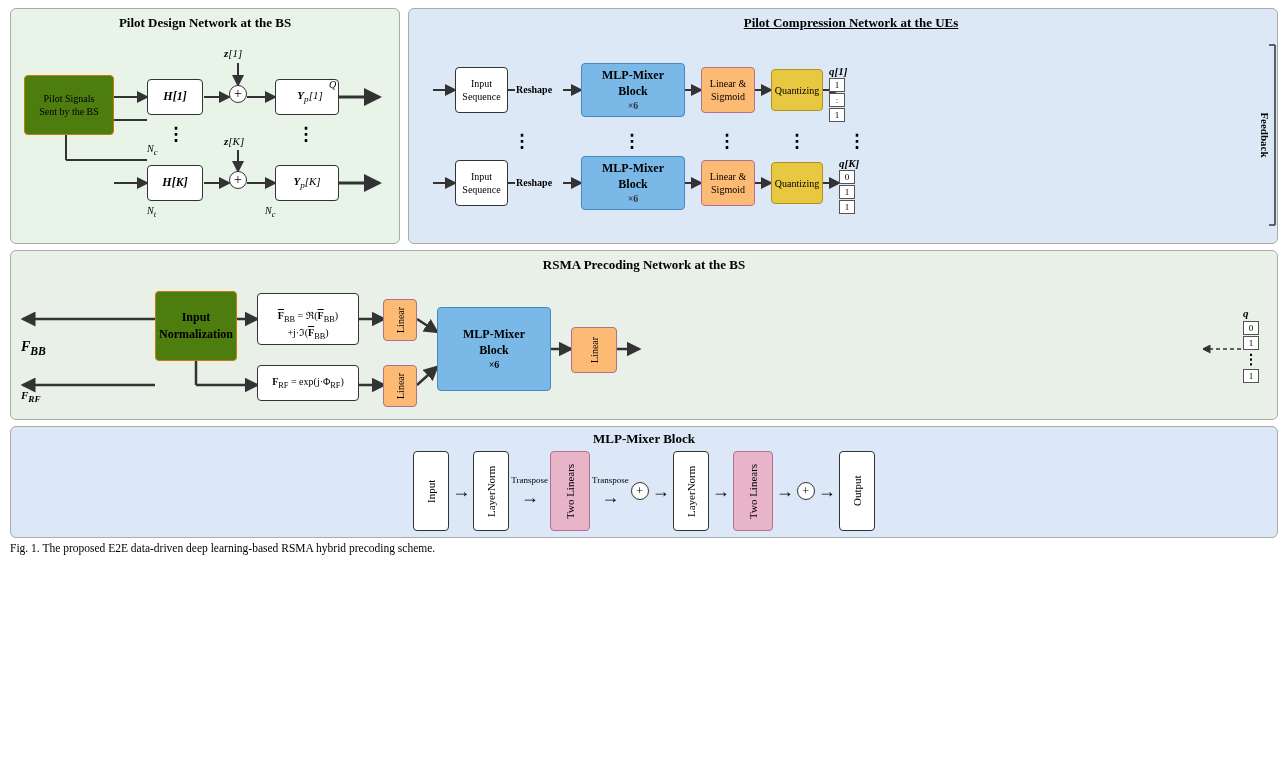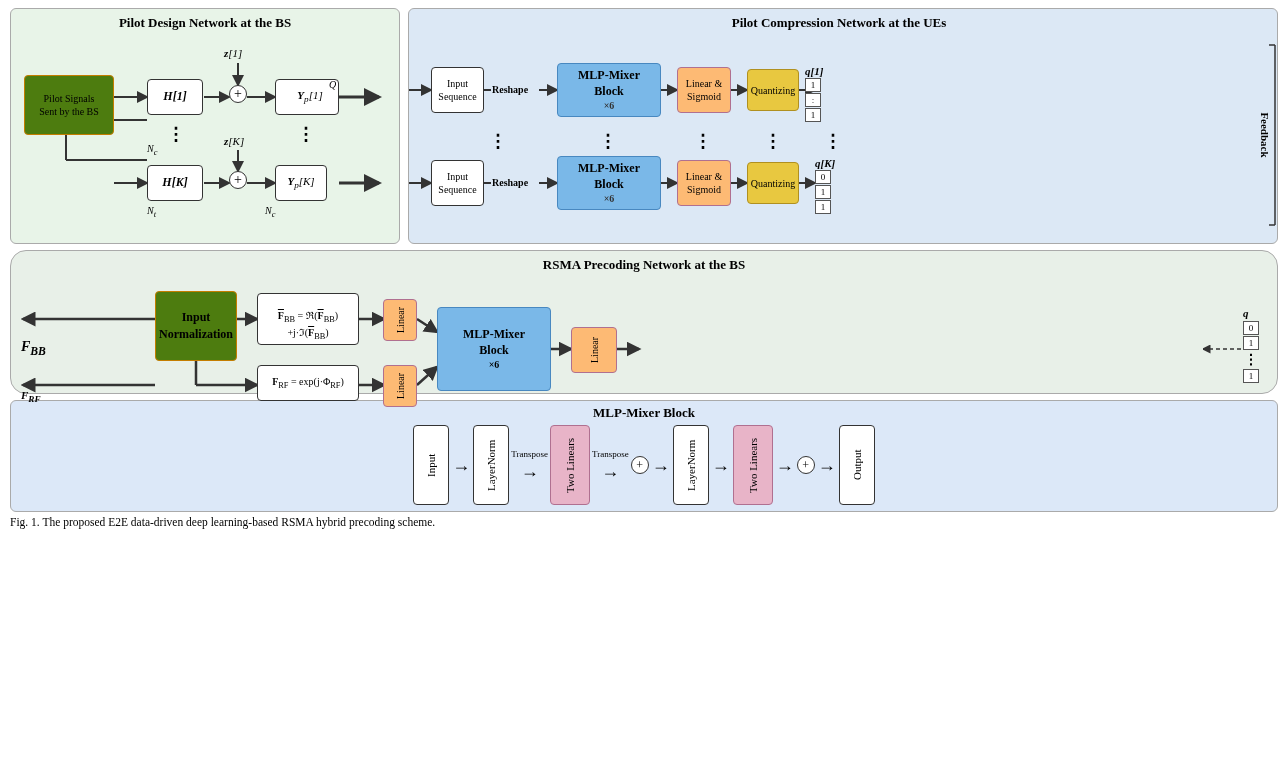--- a/index.html
+++ b/index.html
@@ -41,34 +41,35 @@
       padding: 6px 8px 8px 8px;
       width: 390px;
       position: relative;
     }
 
     
     .pilot-compression-panel {
       background: #dce8f5;
       border: 1.5px solid #aaa;
       border-radius: 6px;
-      padding: 6px 8px 8px 0;
+      padding: 6px 8px 8px 24px;
       flex: 1;
       position: relative;
+      text-decoration: underline;
     }
 
     
     .rsma-panel {
       background: #e8f0e8;
       border: 1.5px solid #aaa;
-      border-radius: 16px;
+      border-radius: 6px;
       padding: 6px 8px 8px 8px;
       margin-bottom: 6px;
       position: relative;
-      height: 144px;
+      height: 170px;
     }
 
     
     .block {
       border: 1.5px solid #333;
       border-radius: 4px;
       display: flex;
       align-items: center;
       justify-content: center;
       text-align: center;
@@ -249,21 +250,21 @@
 
         <div style="position:absolute; left:148px; top:88px; font-size:18px; font-weight:bold;">⋮</div>
         <div style="position:absolute; left:278px; top:88px; font-size:18px; font-weight:bold;">⋮</div>
 
         <div class="block" style="left:128px; top:130px; width:56px; height:36px; font-size:12px; font-weight:bold; font-style:italic;">
           <span>H[K]</span>
         </div>
 
         <div style="position:absolute; left:210px; top:136px; width:18px; height:18px; border-radius:50%; border:1.5px solid #333; background:#fff; display:flex; align-items:center; justify-content:center; font-size:14px; z-index:2;">+</div>
 
-        <div class="block" style="left:256px; top:130px; width:52px; height:36px; font-size:11px; font-style:italic;">
+        <div class="block" style="left:256px; top:130px; width:64px; height:36px; font-size:11px; font-style:italic;">
           <span><b>Y</b><sub>p</sub>[K]</span>
         </div>
 
         <div style="position:absolute; left:205px; top:100px; font-size:11px; font-style:italic;"><b>z</b>[K]</div>
 
         <div style="position:absolute; left:128px; top:170px; font-size:10px; font-style:italic;">N<sub>t</sub></div>
         <div style="position:absolute; left:128px; top:108px; font-size:10px; font-style:italic;">N<sub>c</sub></div>
         <div style="position:absolute; left:246px; top:170px; font-size:10px; font-style:italic;">N<sub>c</sub></div>
         <div style="position:absolute; left:310px; top:44px; font-size:10px; font-style:italic;">Q</div>
       </div>

